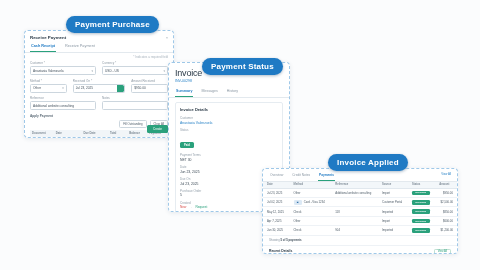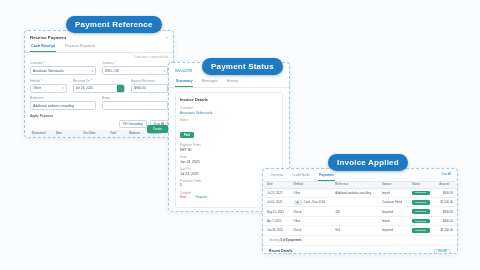--- a/index.html
+++ b/index.html
@@ -220,20 +220,21 @@
         </tbody>
       </table>
 
     </div>
 
     <div class="btn-create">Create</div>
   </div>
 
   <div class="panel" id="pnl-invoice">
     <div class="iv-head">
+      <div class="iv-title">Invoice</div>
       <div class="iv-num">INV-00298</div>
     </div>
     <div class="iv-tabs">
       <div class="iv-tab active">Summary</div>
       <div class="iv-tab">Messages</div>
       <div class="iv-tab">History</div>
     </div>
 
     <div class="iv-card">
       <h4>Invoice Details</h4>
@@ -350,17 +351,17 @@
 
     <div class="sep"></div>
 
     <div class="rd-head">
       <span class="rd-title">Recent Details</span>
       <span class="rd-view">View All</span>
     </div>
 
   </div>
 
-  <div class="pill" style="left:66px;top:16px;">Payment Reference</div>
+  <div class="pill" style="left:66px;top:16px;">Payment Purchase</div>
   <div class="pill" style="left:202px;top:58px;">Payment Status</div>
   <div class="pill" style="left:328px;top:154px;">Invoice Applied</div>
 
 </div>
 
 </body></html>

